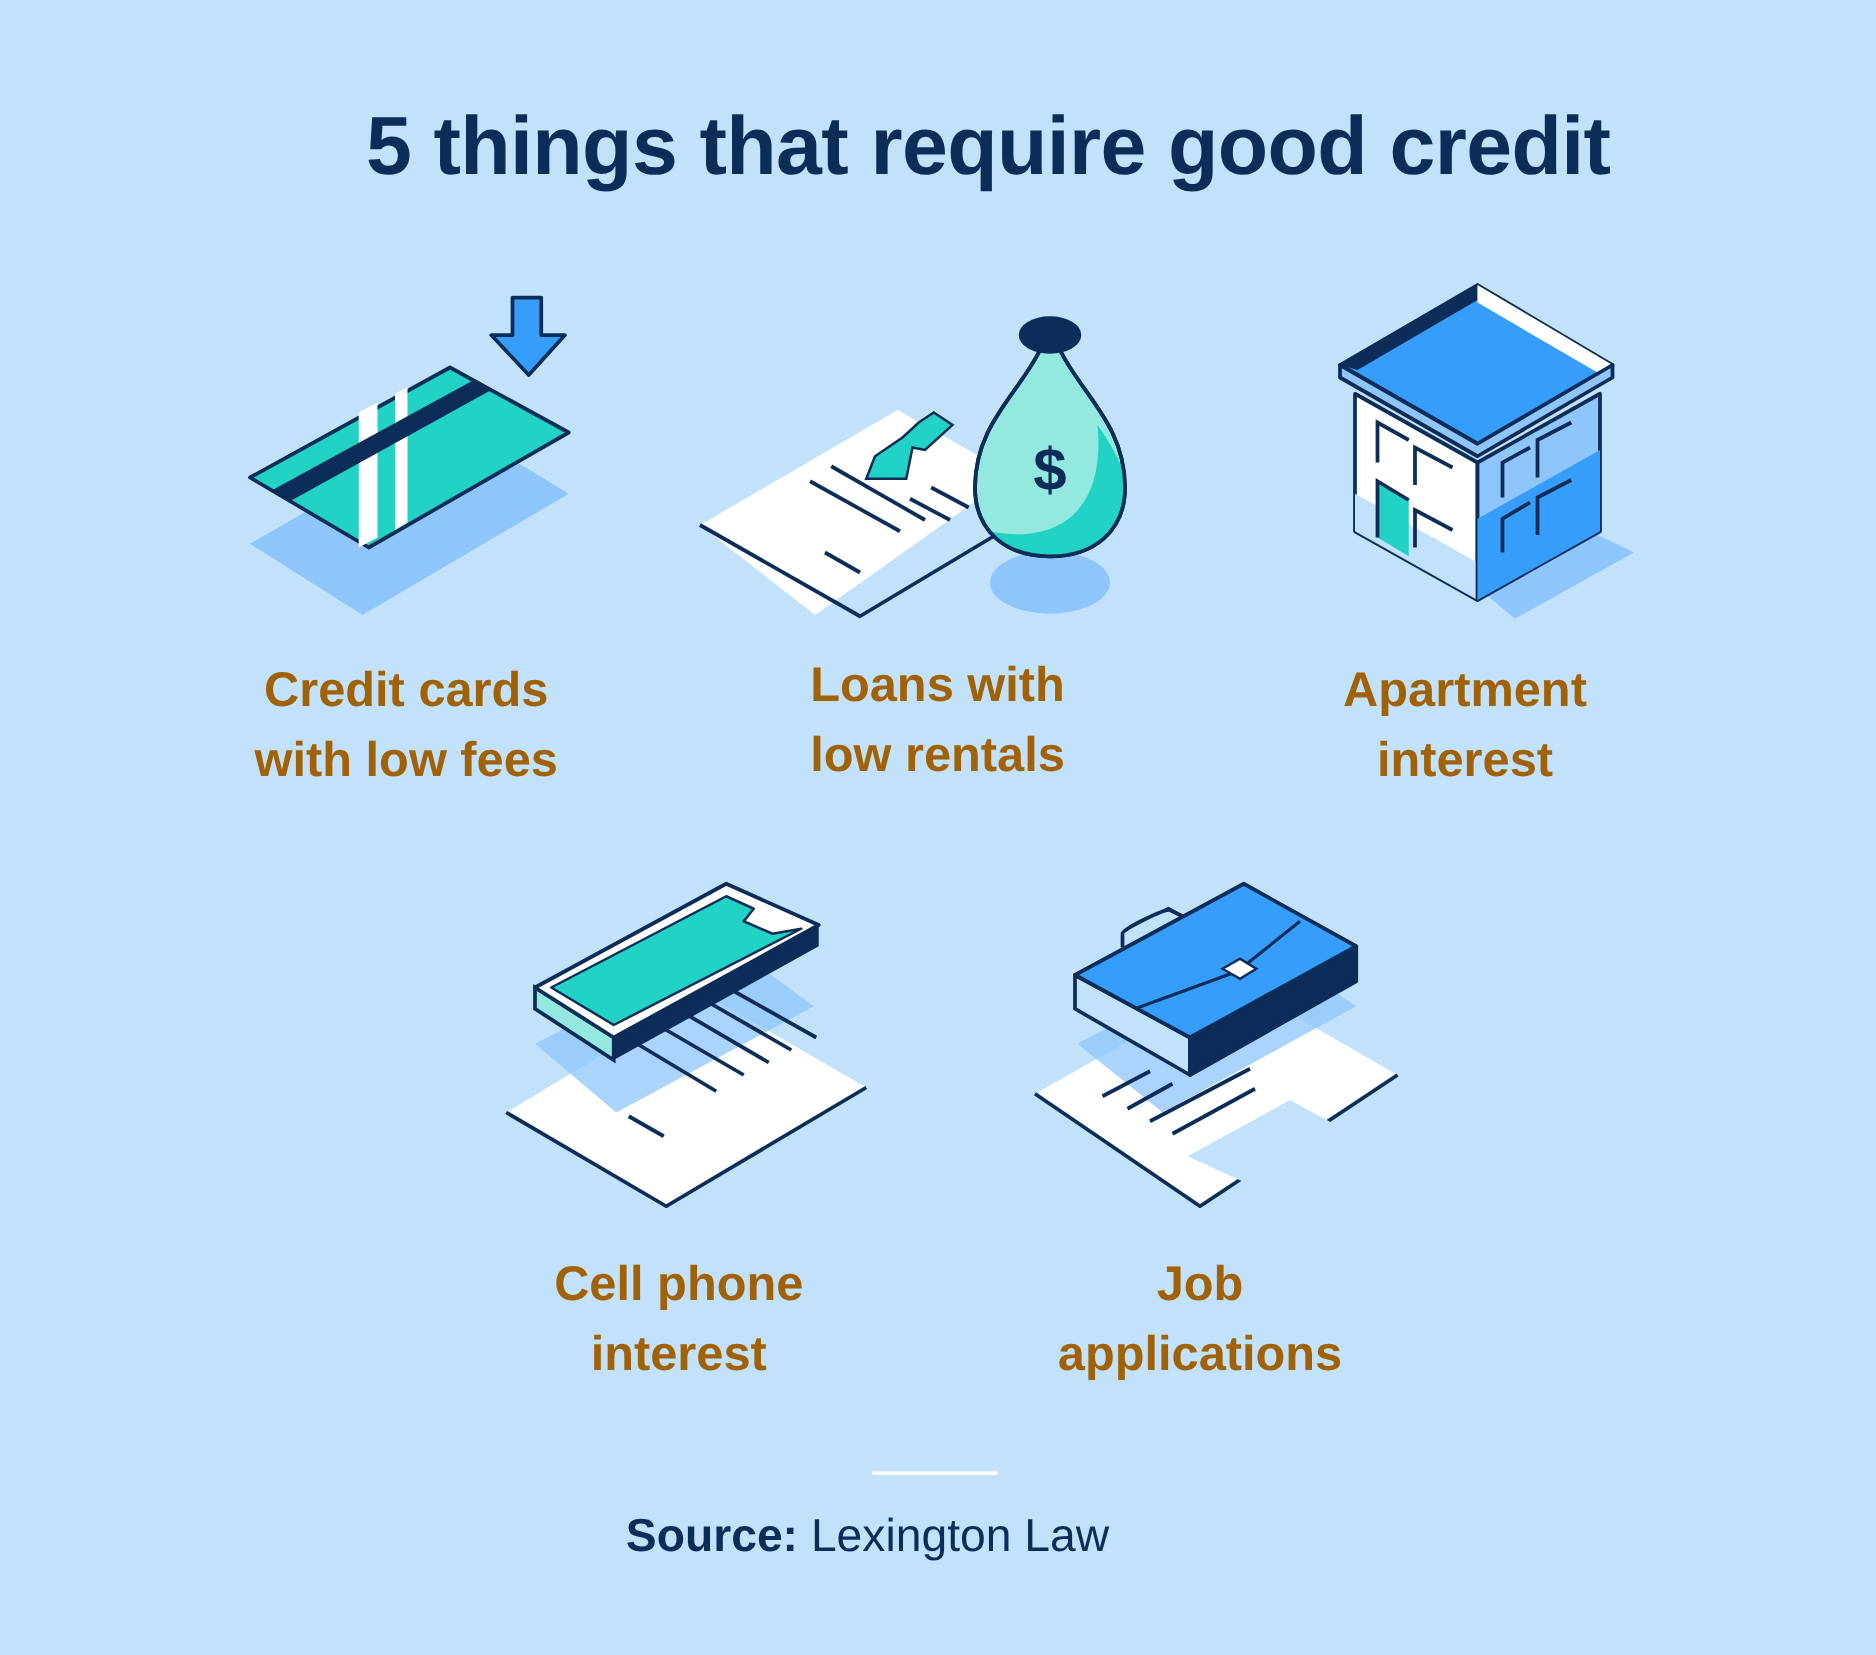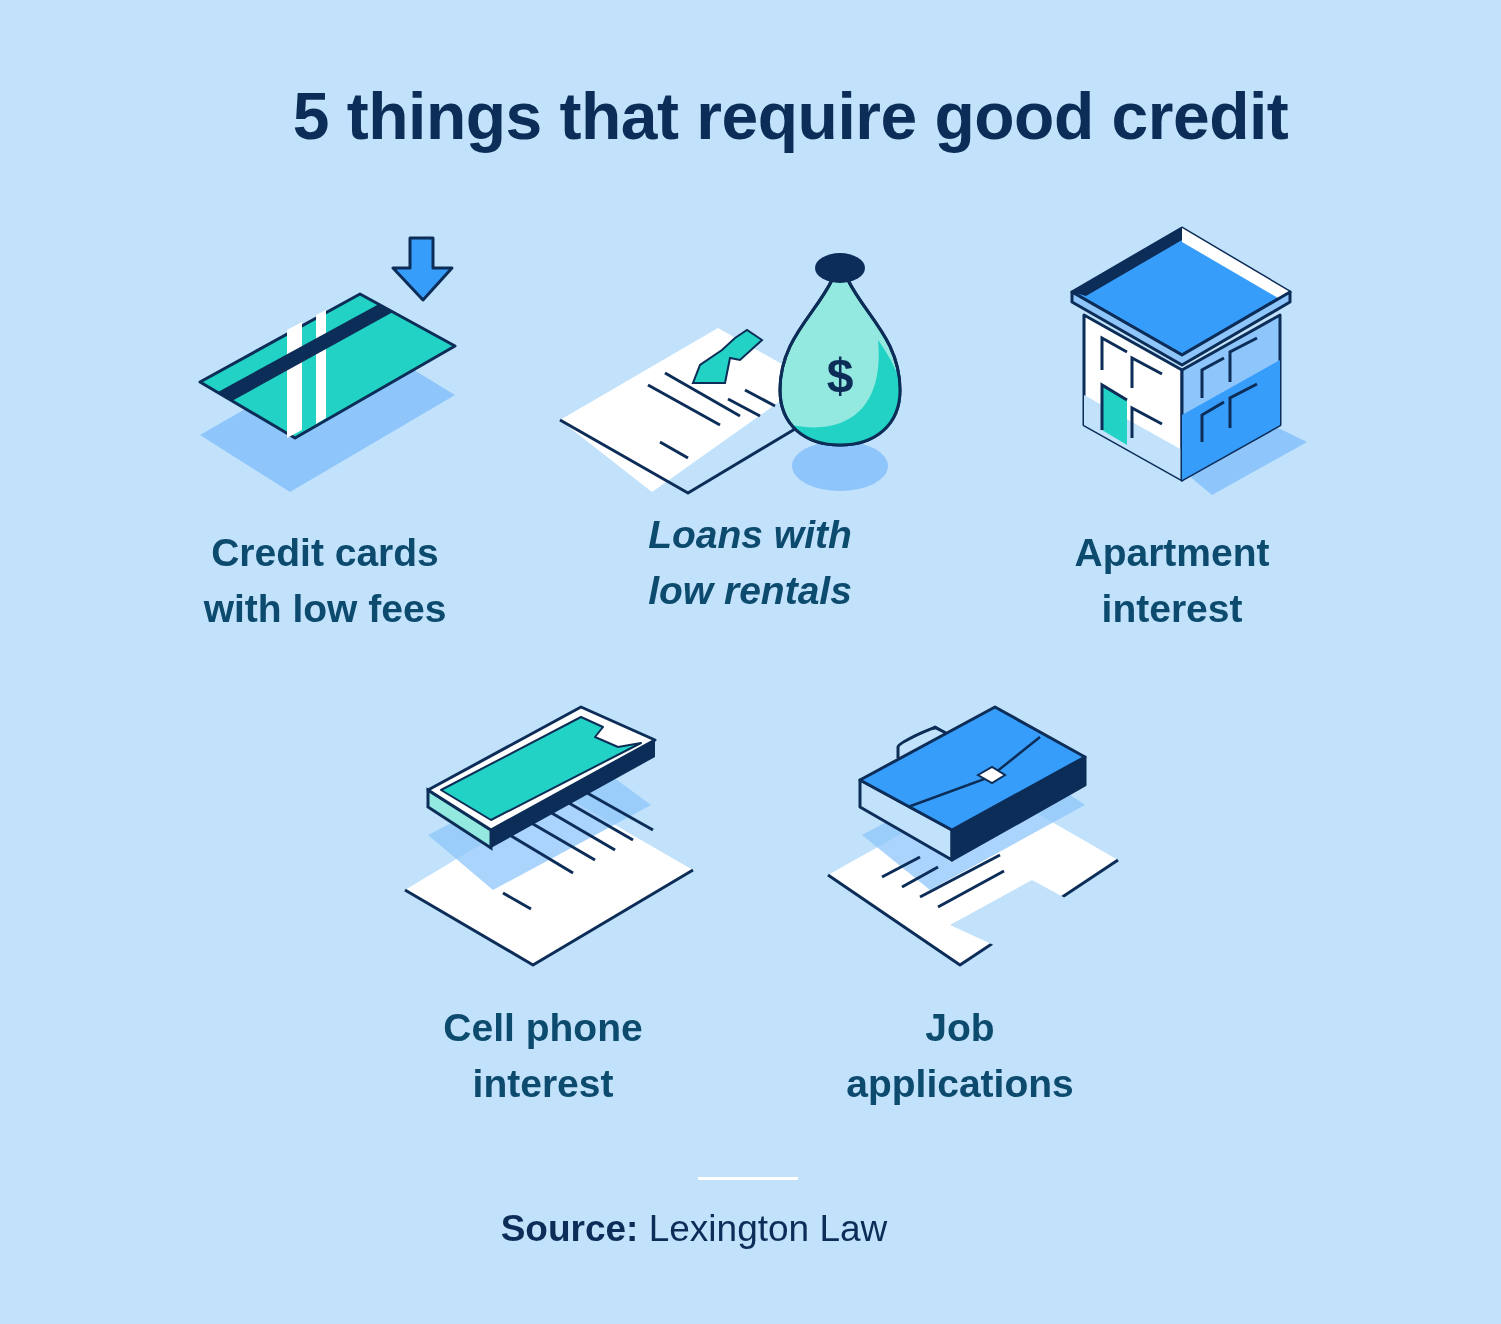--- a/index.html
+++ b/index.html
@@ -12,21 +12,21 @@
   }
   .title {
     position: absolute; left: 0; top: 78px; width: 1501px;
     text-align: center; font-size: 66px; font-weight: bold;
     letter-spacing: -0.5px; margin: 0; color: #0c2d57; padding-left: 40px;
   }
   .item { position: absolute; width: 420px; text-align: center; }
   .item svg { display: block; position: absolute; }
   .label {
     position: absolute; left: 0; width: 420px; text-align: center;
-    font-size: 39px; font-weight: bold; line-height: 56px; color: #0c4a6e;
+    font-size: 39px; font-weight: bold; line-height: 56px; color: #a16207;
   }
   .divider {
     position: absolute; left: 698px; top: 1177px; width: 100px; height: 3px;
     background: #ffffff;
   }
   .source {
     position: absolute; left: 0; width: 1388px; top: 1208px;
     text-align: center; font-size: 37px; color: #0c2d57;
   }
   .source b { font-weight: bold; }
@@ -70,21 +70,21 @@
     <polygon points="195,118 207,110 222,120 200,140 190,138 185,163 153,163 160,145 182,130" fill="#22d3c5" stroke="#0c2d57" stroke-width="2" transform="translate(0,0)"></polygon>
 
     <ellipse cx="300" cy="246" rx="48" ry="25" fill="#8ec5fb"></ellipse>
 
     <path d="M292,60 C275,95 240,120 240,170 C240,205 265,225 300,225 C335,225 360,205 360,170 C360,120 325,95 308,60 Z" fill="#93e8df" stroke="#0c2d57" stroke-width="3" stroke-linejoin="round"></path>
     <path d="M338,120 C352,140 360,155 360,170 C360,205 335,225 300,225 C280,225 262,218 252,205 C300,215 345,195 338,120 Z" fill="#22d3c5"></path>
     <path d="M292,60 C275,95 240,120 240,170 C240,205 265,225 300,225 C335,225 360,205 360,170 C360,120 325,95 308,60 Z" fill="none" stroke="#0c2d57" stroke-width="3"></path>
     <ellipse cx="300" cy="48" rx="25" ry="15" fill="#0c2d57"></ellipse>
     <text x="300" y="172" text-anchor="middle" font-family="Liberation Sans, sans-serif" font-weight="bold" font-size="48" fill="#0c2d57">$</text>
   </svg>
-  <div class="label" style="top:287px;font-style:italic;">
+  <div class="label" style="top:301px;">
     <div>Loans with</div>
     <div>low rentals</div>
   </div>
 </div>
 
 <div class="item" style="left:962px; top:220px; height:420px;">
   <svg width="420" height="290" viewBox="0 0 420 290" style="left:0;top:0;">
 
     <polygon points="220,250 300,200 345,222 250,275" fill="#8ec5fb"></polygon>
 

